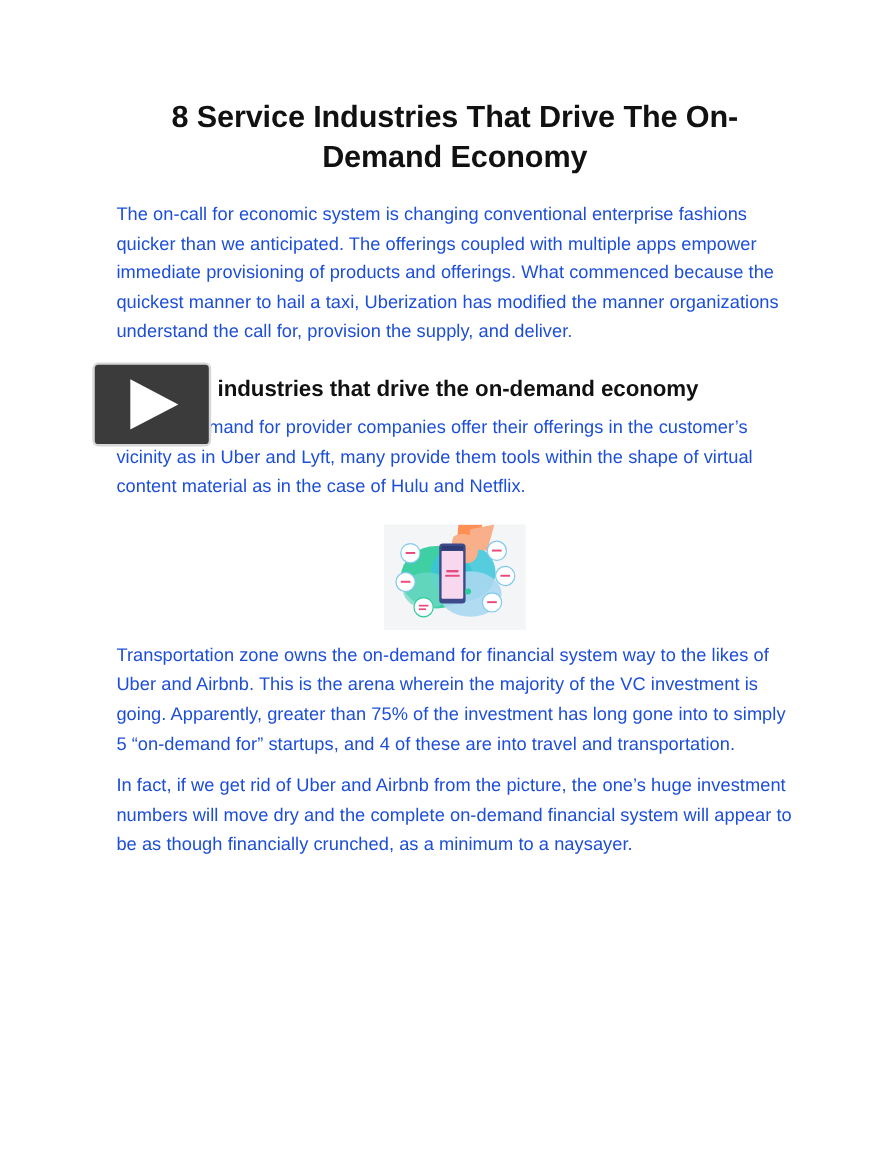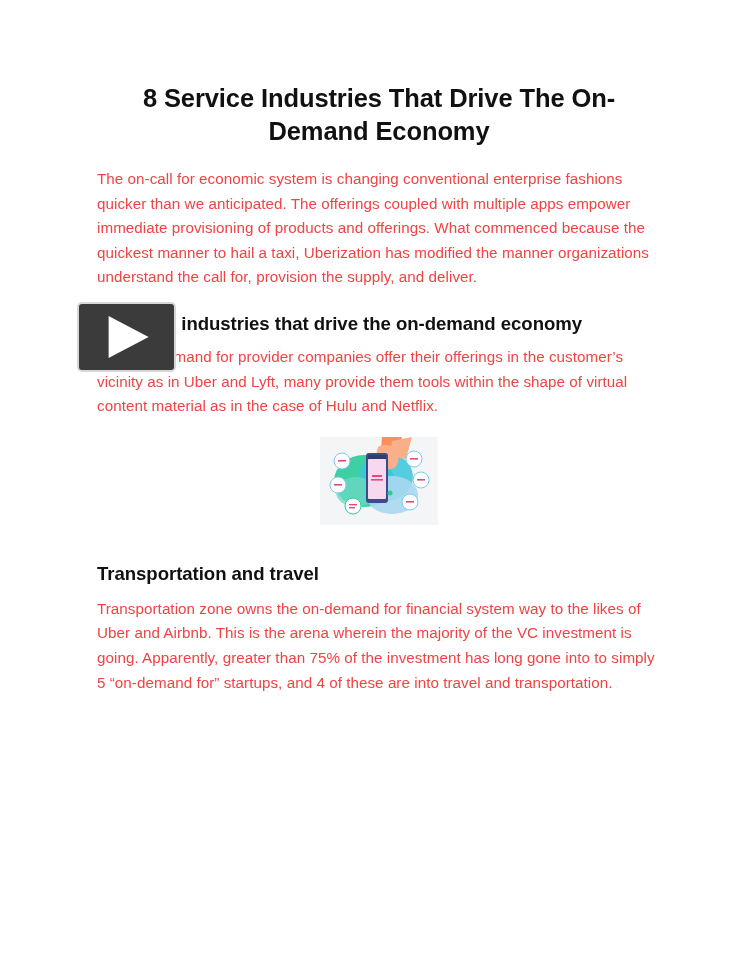--- a/index.html
+++ b/index.html
@@ -43,21 +43,21 @@
     text-align: center;
     letter-spacing: -0.1px;
     color: #111111;
   }
 
   
   .para {
     margin: 0;
     font-size: 15.2px;
     line-height: 24.6px;
-    color: #ef4444;
+    color: #1d4ed8;
     letter-spacing: 0.05px;
   }
   .para-lead   { margin-top: 19px; }
   .para-after-head { margin-top: 8px; }
   .para-gap    { margin-top: 10px; }
 
   
   .h2 {
     margin: 0;
     font-size: 18.6px;
@@ -152,24 +152,24 @@
         <rect x="90" y="21" width="8" height="1.6" fill="#e8487a"></rect>
         <circle cx="101" cy="43" r="8" fill="#ffffff" stroke="#7fc9ef" stroke-width="1"></circle>
         <rect x="97" y="42" width="8" height="1.6" fill="#e8487a"></rect>
         <circle cx="90" cy="65" r="8" fill="#ffffff" stroke="#7fc9ef" stroke-width="1"></circle>
         <rect x="86" y="64" width="8" height="1.6" fill="#e8487a"></rect>
 
         <circle cx="70" cy="56" r="2.5" fill="#2ecc9b"></circle>
       </svg>
     </div>
 
-    <h2 class="h2 h2-section">Transportation and travel</h2>
 
     <p class="para para-gap">Transportation zone owns the on-demand for financial system way to the likes of Uber and Airbnb. This is the arena wherein the majority of the VC investment is going. Apparently, greater than 75% of the investment has long gone into to simply 5 “on-demand for” startups, and 4 of these are into travel and transportation.</p>
 
+    <p class="para para-gap">In fact, if we get rid of Uber and Airbnb from the picture, the one’s huge investment numbers will move dry and the complete on-demand financial system will appear to be as though financially crunched, as a minimum to a naysayer.</p>
 
 
   </div>
 
   <div class="video-overlay">
     <span class="play-triangle"></span>
   </div>
 
 </div>
 

